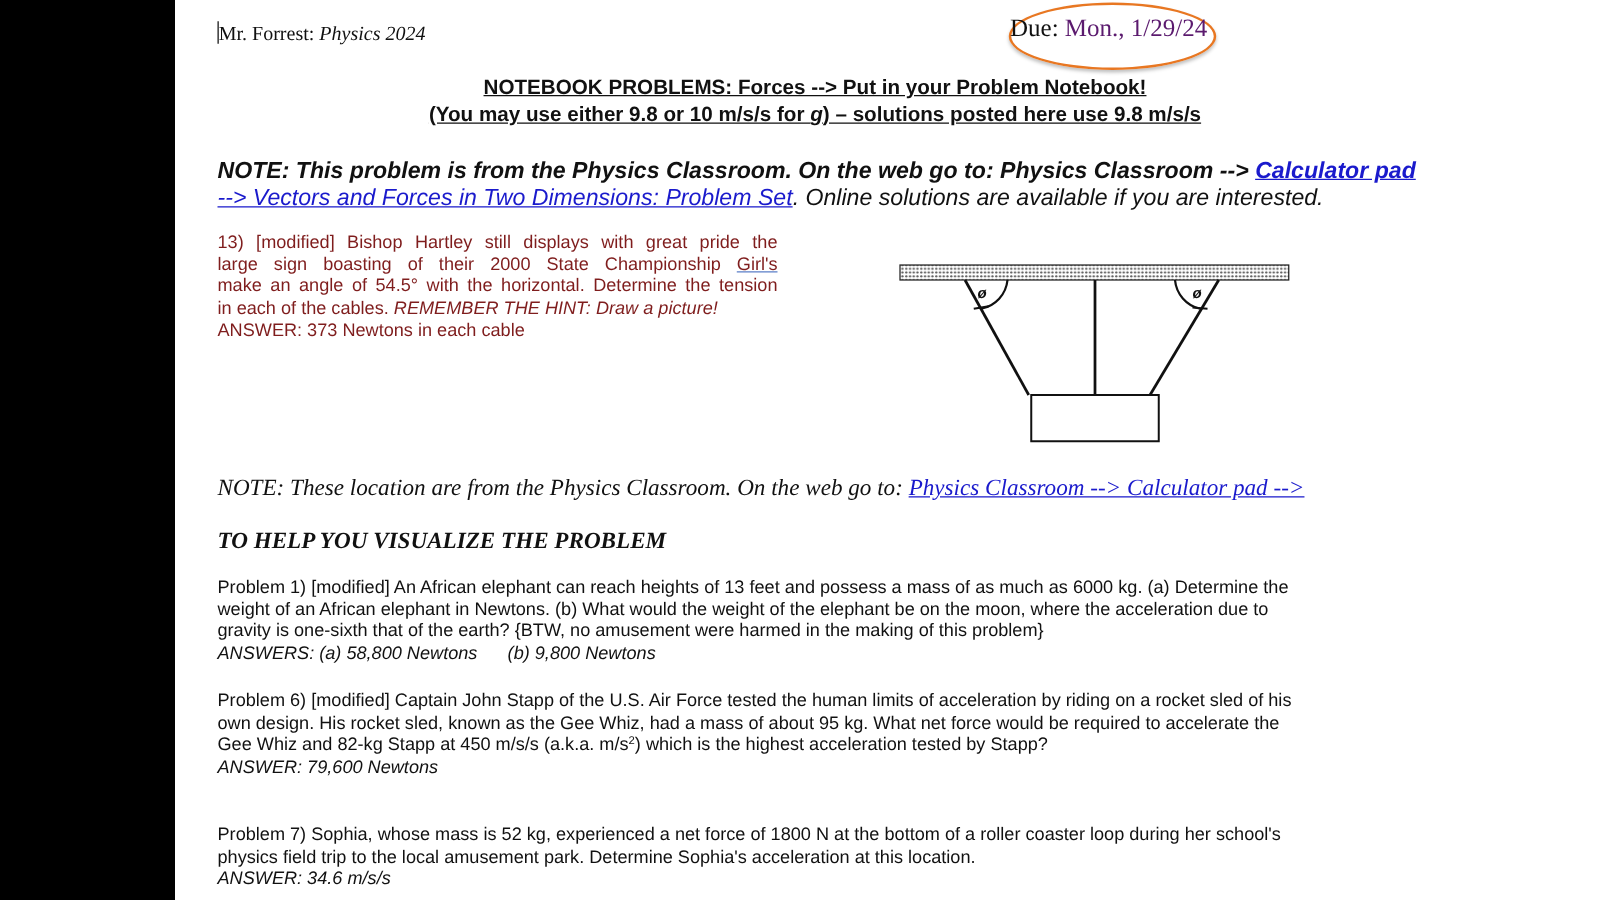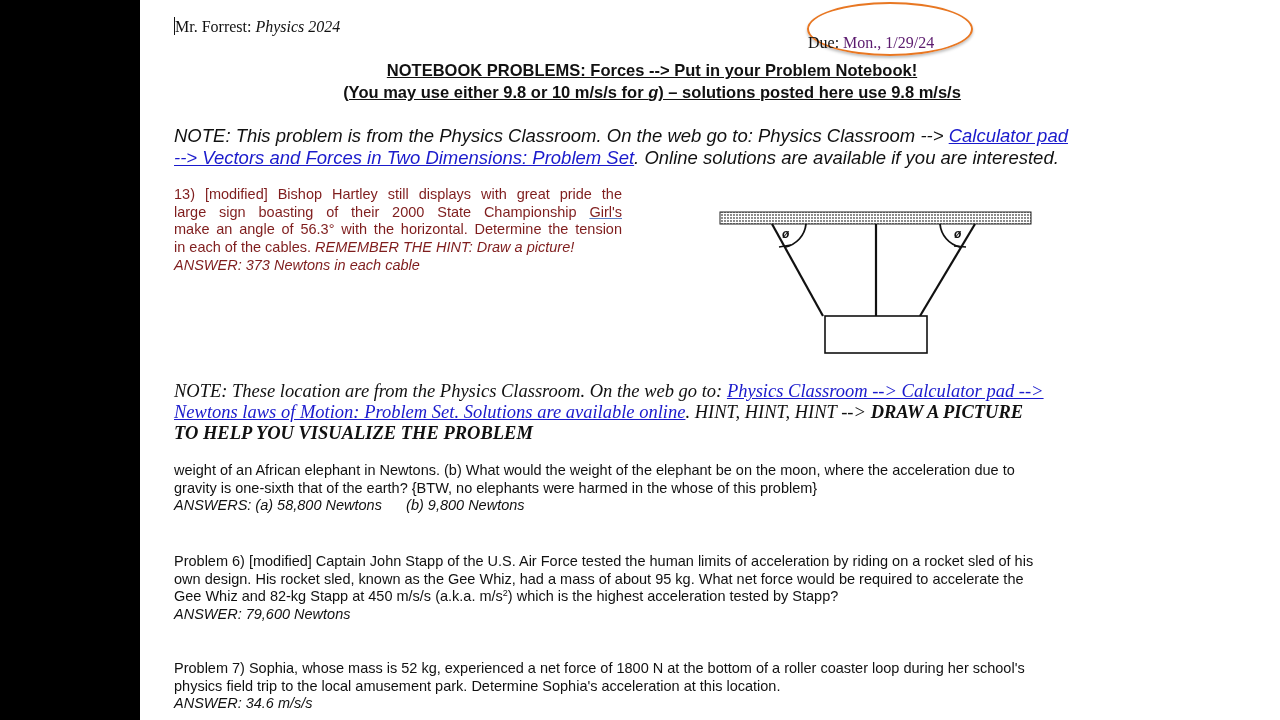--- a/index.html
+++ b/index.html
@@ -16,21 +16,21 @@
   .abs { position: absolute; white-space: nowrap; }
   .serif { font-family: "Liberation Serif", serif; }
   .header-left { left: 34px; top: 17px; font-size: 16px; color: #111; }
   .cursor { display: inline-block; width: 1px; height: 18px; background: #111; vertical-align: -3px; margin-right: 0; }
   .header-left i { font-style: italic; }
   .due-oval {
     position: absolute; left: 667px; top: 2px; width: 162px; height: 50px;
     border: 2px solid #e87722; border-radius: 50%;
     box-shadow: 0 2px 3px rgba(0,0,0,0.25);
   }
-  .due { left: 668px; top: 34px; font-size: 16px; color: #111; }
+  .due { left: 668px; top: 12px; font-size: 20px; color: #111; }
   .due .date { color: #5b1a6e; }
   .title {
     left: 0; width: 1000px; text-align: center; font-weight: bold; font-size: 16.5px;
     color: #111; text-decoration: underline; padding-left: 12px;
   }
   .title i { font-style: italic; }
   .note1 { left: 34px; font-size: 18.5px; font-style: italic; color: #111; }
   .link { color: #1a1acc; text-decoration: underline; }
   .p13 { left: 34px; top: 186px; width: 448px; font-size: 14.5px; line-height: 17.7px; color: #7f1d1d; white-space: normal; text-align: justify; }
   .p13 .line { display: block; text-align-last: justify; }
@@ -55,33 +55,33 @@
   <div class="due-oval"></div>
   <div class="abs due serif">
     <span>Due:</span> <span class="date">Mon., 1/29/24</span>
   </div>
 
   <div class="abs title" style="top:61px;">NOTEBOOK PROBLEMS: Forces --&gt; Put in your Problem Notebook!</div>
   <div class="abs title" style="top:83px;">
     <span>(You may use either 9.8 or 10 m/s/s for </span><i>g</i><span>) – solutions posted here use 9.8 m/s/s</span>
   </div>
 
-  <div class="abs note1" style="top:125px;">
+  <div class="abs note1" style="top:125px;font-weight:bold;">
     <span>NOTE: This problem is from the Physics Classroom.  On the web go to: Physics Classroom --&gt; </span><a class="link">Calculator pad</a>
   </div>
   <div class="abs note1" style="top:147px;">
     <a class="link">--&gt; Vectors and Forces in Two Dimensions: Problem Set</a><span>.  Online solutions are available if you are interested.</span>
   </div>
 
   <div class="abs p13">
     <span class="line">13) [modified] Bishop Hartley still displays with great pride the</span>
     <span class="line"><span>large sign boasting of their 2000 State Championship </span><span class="wavy">Girl's</span></span>
-    <span class="line">make an angle of 56.3° with the horizontal. Determine the tension</span>
+    <span class="line">make an angle of 54.5° with the horizontal. Determine the tension</span>
     <span class="line last"><span>in each of the cables. </span><i>REMEMBER THE HINT: Draw a picture!</i></span>
-    <span class="line last" style="font-style:italic;">ANSWER: 373 Newtons in each cable</span>
+    <span class="line last" style="">ANSWER: 373 Newtons in each cable</span>
   </div>
 
   <svg class="abs" style="left:578px; top:208px;" width="316" height="150" viewBox="0 0 316 150">
     <defs>
       <pattern id="dots" width="3" height="3" patternUnits="userSpaceOnUse">
         <rect width="3" height="3" fill="#fff"></rect>
         <circle cx="1" cy="1" r="0.9" fill="#555"></circle>
       </pattern>
     </defs>
     <rect x="2" y="4" width="311" height="12" fill="url(#dots)" stroke="#222" stroke-width="1"></rect>
@@ -93,30 +93,28 @@
     <path d="M 222 16 A 26 26 0 0 0 242 39" fill="none" stroke="#111" stroke-width="1.8"></path>
     <line x1="236" y1="38" x2="248" y2="39" stroke="#111" stroke-width="1.6"></line>
     <text x="64" y="30" font-family="Liberation Sans, sans-serif" font-size="12" font-weight="bold" font-style="italic" fill="#111">ø</text>
     <text x="236" y="30" font-family="Liberation Sans, sans-serif" font-size="12" font-weight="bold" font-style="italic" fill="#111">ø</text>
     <rect x="107" y="108" width="102" height="37" fill="#fff" stroke="#111" stroke-width="1.6"></rect>
   </svg>
 
   <div class="abs note2" style="top:381px;">
     <span>NOTE: These location are from the Physics Classroom.  On the web go to: </span><a class="link">Physics Classroom --&gt; Calculator pad --&gt;</a>
   </div>
-  <div class="abs note2" style="top:402px;">
-    <a class="link">Newtons laws of Motion: Problem Set.  Solutions are available online</a><span>. HINT, HINT, HINT --&gt; </span><b>DRAW A PICTURE</b>
-  </div>
   <div class="abs note2" style="top:423px;">
     <b>TO HELP YOU VISUALIZE THE PROBLEM</b>
   </div>
 
   <div class="abs prob" style="top:462px;">
+    <span class="line">Problem 1) [modified] An African elephant can reach heights of 13 feet and possess a mass of as much as 6000 kg. (a) Determine the</span>
     <span class="line">weight of an African elephant in Newtons. (b) What would the weight of the elephant be on the moon, where the acceleration due to</span>
-    <span class="line">gravity is one-sixth that of the earth? {BTW, no elephants were harmed in the whose of this problem}</span>
+    <span class="line">gravity is one-sixth that of the earth? {BTW, no amusement were harmed in the making of this problem}</span>
     <span class="line ans" style="white-space:pre;">ANSWERS: (a) 58,800 Newtons      (b) 9,800 Newtons</span>
   </div>
 
   <div class="abs prob" style="top:553px;">
     <span class="line">Problem 6) [modified] Captain John Stapp of the U.S. Air Force tested the human limits of acceleration by riding on a rocket sled of his</span>
     <span class="line">own design. His rocket sled, known as the Gee Whiz, had a mass of about 95 kg. What net force would be required to accelerate the</span>
     <span class="line"><span>Gee Whiz and 82-kg Stapp at 450 m/s/s (a.k.a. m/s</span><sup>2</sup><span>) which is the highest acceleration tested by Stapp?</span></span>
     <span class="line ans">ANSWER: 79,600 Newtons</span>
   </div>
 

